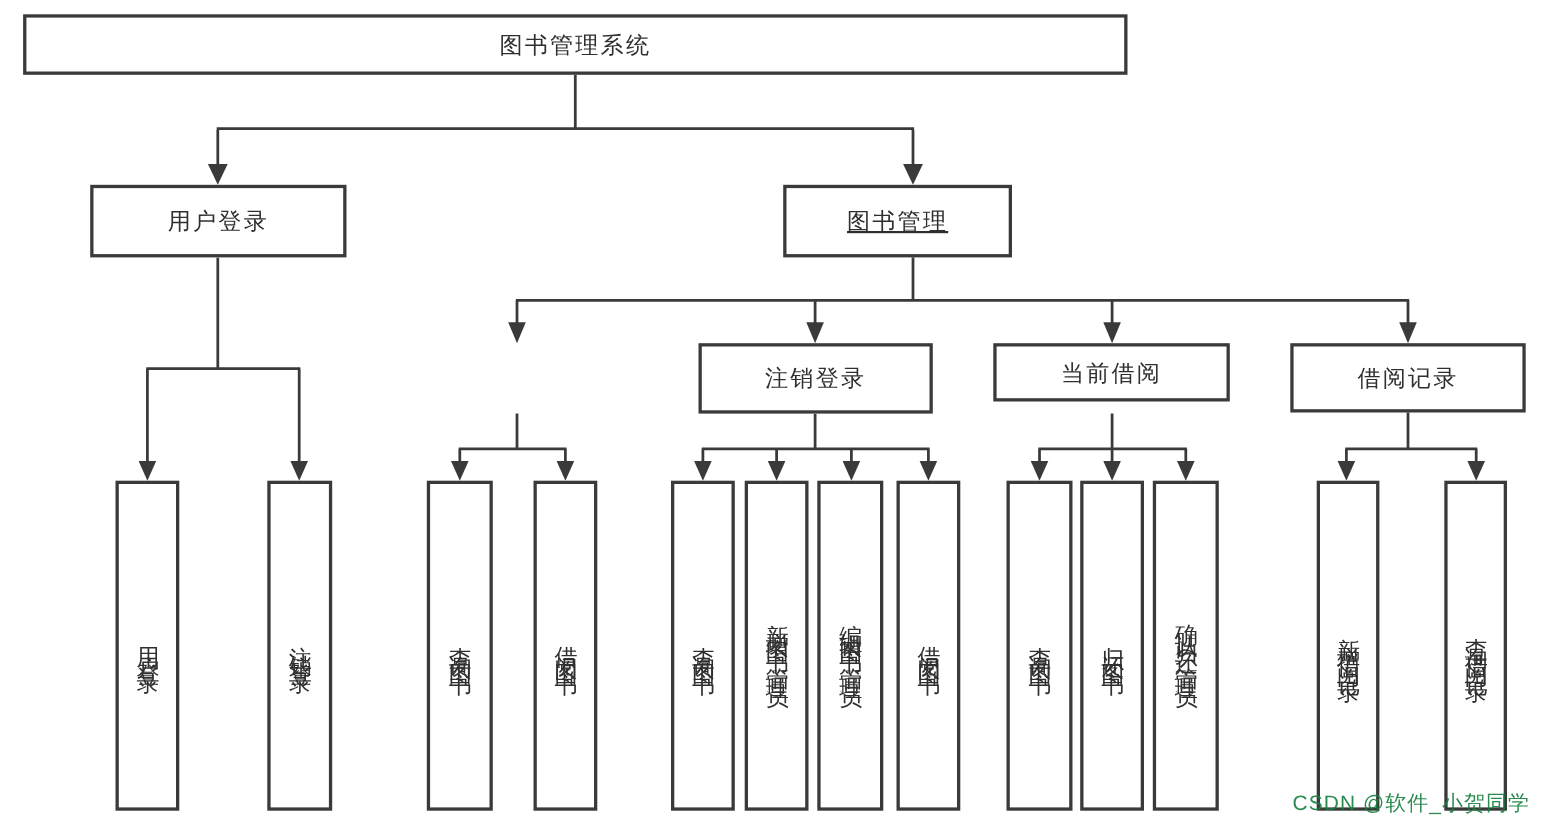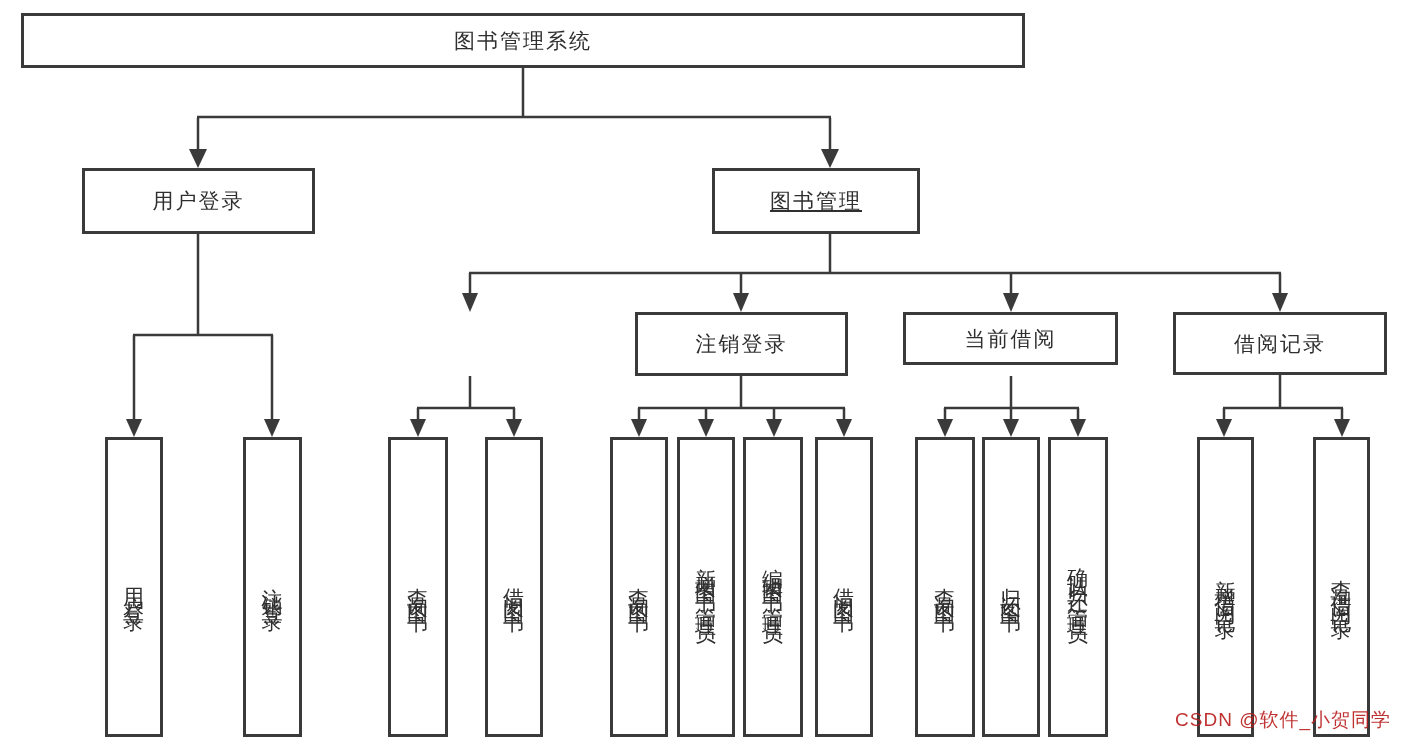--- a/index.html
+++ b/index.html
@@ -38,24 +38,24 @@
   .vnode {
     writing-mode: vertical-rl;
     text-orientation: mixed;
     letter-spacing: 8px;
     white-space: normal;
     line-height: 1.1;
   }
   .watermark {
     position: absolute;
     right: 14px;
-    bottom: 14px;
+    bottom: 4px;
     font-size: 19px;
     letter-spacing: 1px;
-    color: #b91c1c;
+    color: #15803d;
     opacity: 0.9;
     z-index: 5;
     margin-top: 48px;
   }
 </style>
 </head>
 <body>
 
 <div class="canvas">
 

